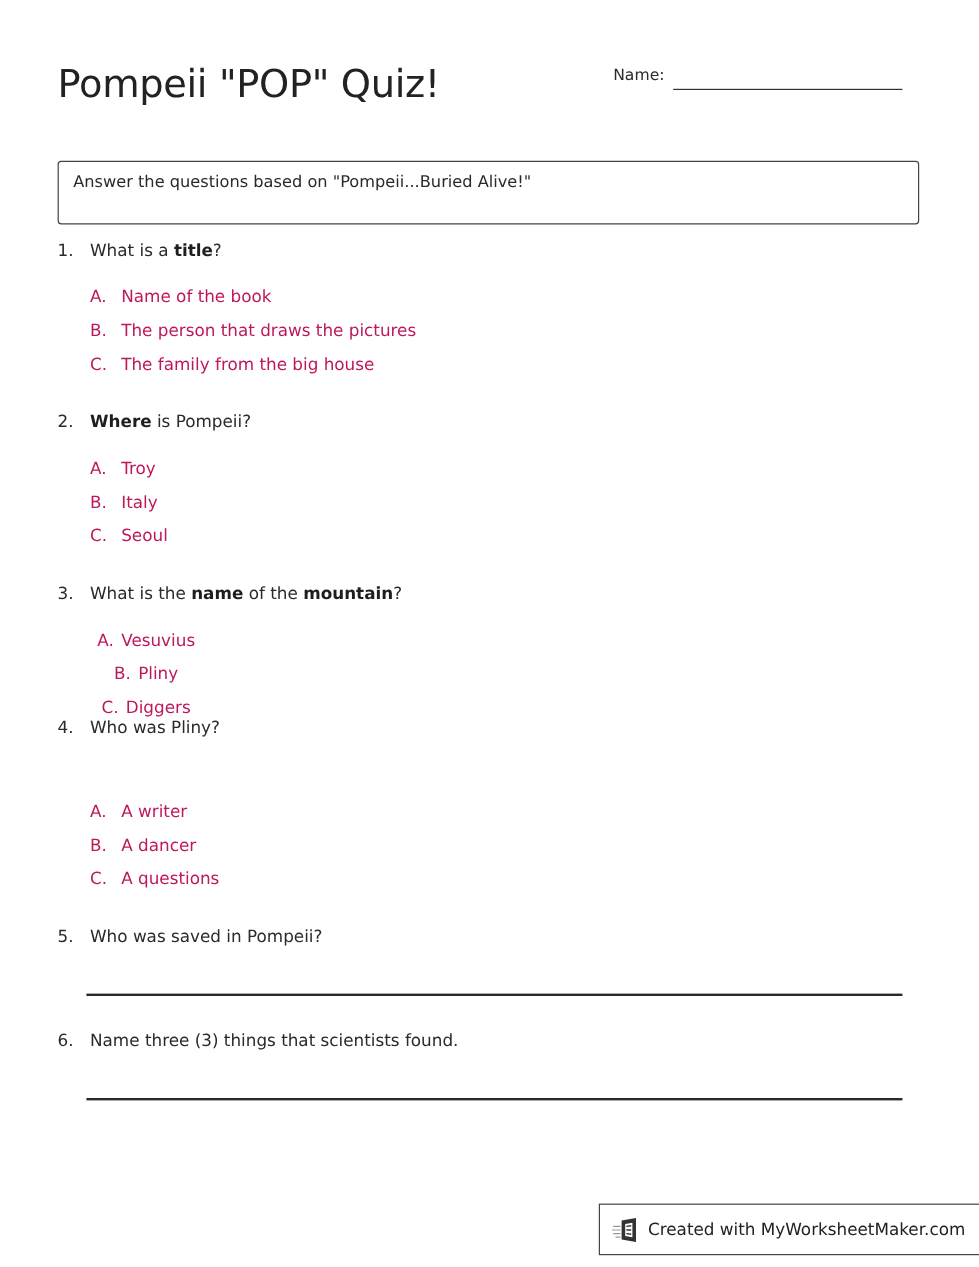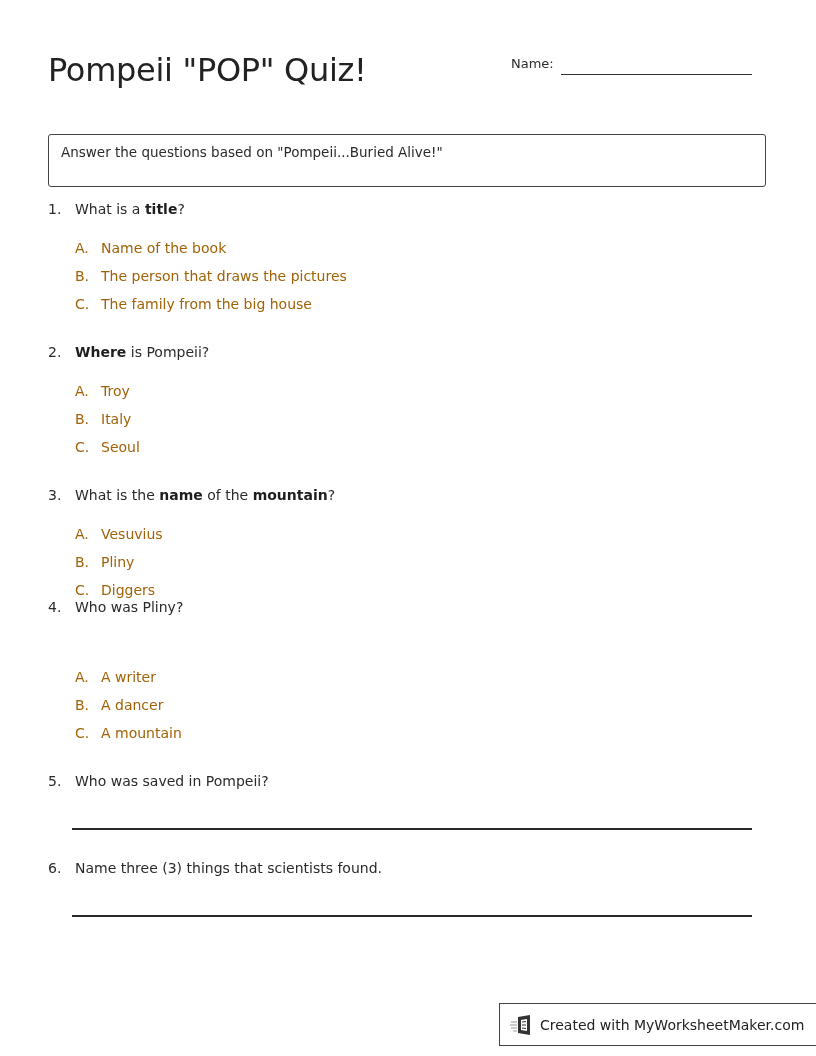--- a/index.html
+++ b/index.html
@@ -72,21 +72,21 @@
       width: 27px;
     }
     .q-text b {
       font-weight: bold;
       color: #1e1e1e;
     }
     .options {
       position: absolute;
       left: 75px;
       font-size: 14px;
-      color: #a16207;
+      color: #be185d;
     }
     .option {
       height: 28px;
       line-height: 20px;
     }
     .opt-letter {
       display: inline-block;
       width: 26px;
     }
     .answer-line {
@@ -143,33 +143,33 @@
 </div>
 <div class="options" style="top:381px;">
   <div class="option"><span class="opt-letter">A.</span><span>Troy</span></div>
   <div class="option"><span class="opt-letter">B.</span><span>Italy</span></div>
   <div class="option"><span class="opt-letter">C.</span><span>Seoul</span></div>
 </div>
 
 <div class="question" style="top:485px;">
   <span class="q-num">3.</span><span class="q-text"><span>What is the </span><b>name</b><span> of the </span><b>mountain</b><span>?</span></span>
 </div>
-<div class="options" style="top:524px;">
+<div class="options" style="top:524px;text-align:center;">
   <div class="option"><span class="opt-letter">A.</span><span>Vesuvius</span></div>
   <div class="option"><span class="opt-letter">B.</span><span>Pliny</span></div>
   <div class="option"><span class="opt-letter">C.</span><span>Diggers</span></div>
 </div>
 
 <div class="question" style="top:597px;">
   <span class="q-num">4.</span><span class="q-text">Who was Pliny?</span>
 </div>
 <div class="options" style="top:667px;">
   <div class="option"><span class="opt-letter">A.</span><span>A writer</span></div>
   <div class="option"><span class="opt-letter">B.</span><span>A dancer</span></div>
-  <div class="option"><span class="opt-letter">C.</span><span>A mountain</span></div>
+  <div class="option"><span class="opt-letter">C.</span><span>A questions</span></div>
 </div>
 
 <div class="question" style="top:771px;">
   <span class="q-num">5.</span><span class="q-text">Who was saved in Pompeii?</span>
 </div>
 <div class="answer-line" style="top:828px;"></div>
 
 <div class="question" style="top:858px;">
   <span class="q-num">6.</span><span class="q-text">Name three (3) things that scientists found.</span>
 </div>

